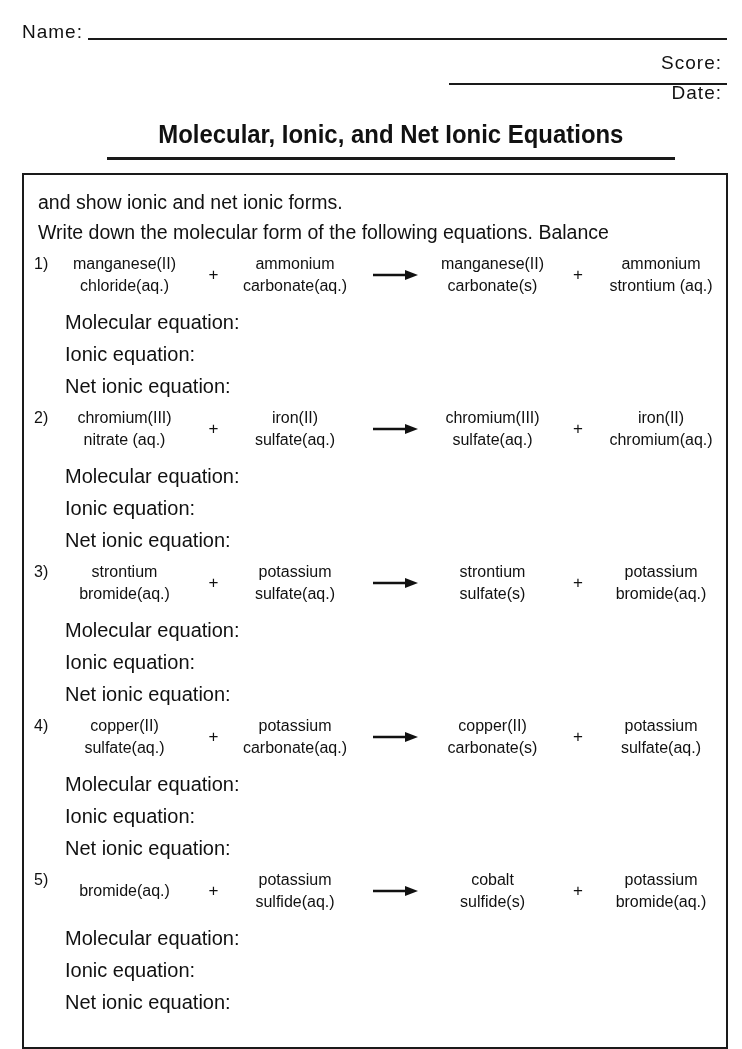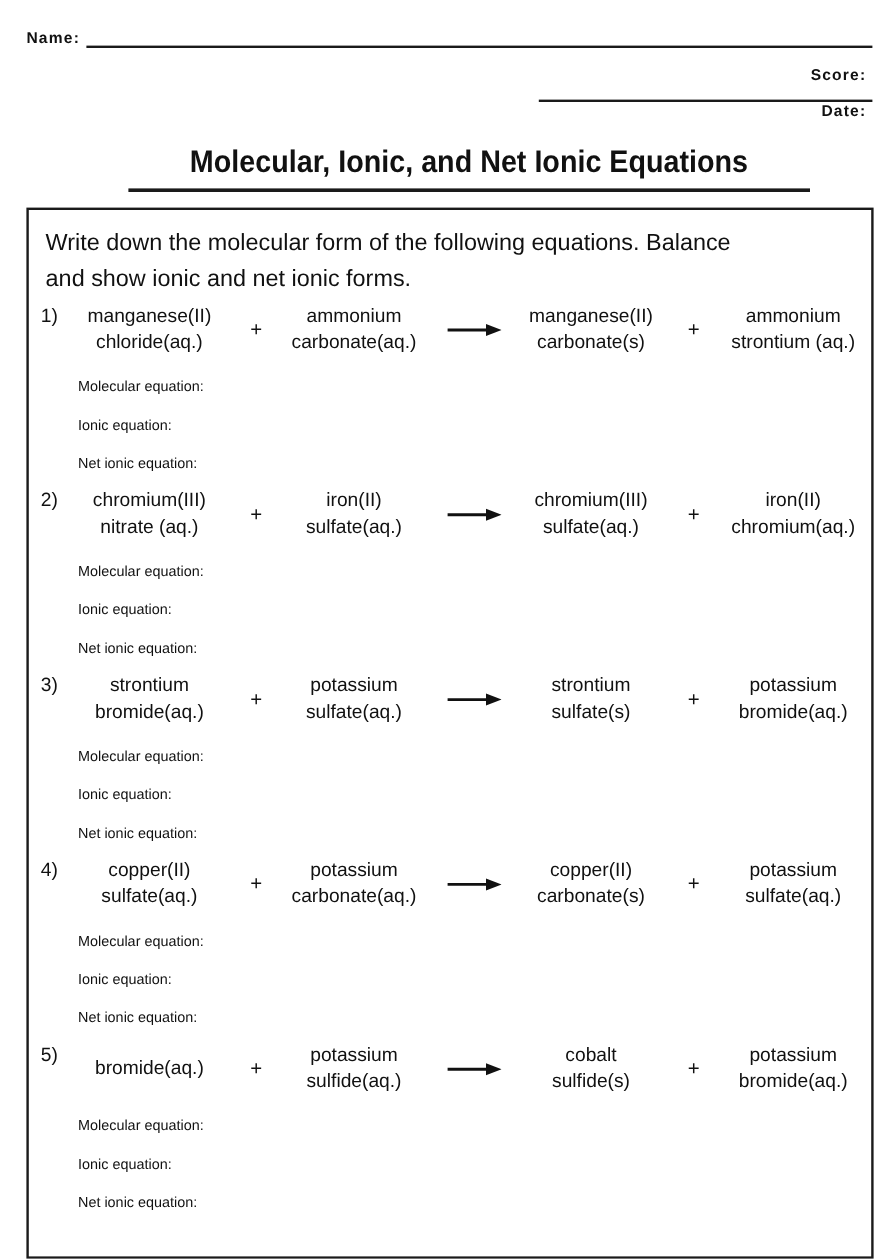--- a/index.html
+++ b/index.html
@@ -13,21 +13,21 @@
   .page { width: 742px; height: 1049px; position: relative; }
 
   
   .field-row {
     display: flex; align-items: flex-end;
     margin: 0 15px 0 22px;
   }
   .field-row.first { padding-top: 24px; }
   .field-row.second { margin-top: 15px; flex-direction: column; }
   .field-label {
-    font-size: 13px; font-weight: bold; letter-spacing: 1px;
+    font-size: 19px; font-weight: normal; letter-spacing: 1px;
     white-space: nowrap; padding-right: 5px; line-height: 16px;
   }
   .field-line {
     border-bottom: 2px solid var(--line-color, #111111);
     height: 14px;
   }
   .line-flex { flex: 1; }
   .line-score { width: 278px; }
   .date-label { margin-left: 24px; }
 
@@ -67,21 +67,21 @@
     margin: 6px 0 14px 0;
     font-size: 16px; line-height: 22px;
   }
   .prob-num { align-self: start; text-align: left; padding-left: 4px; }
   .compound { text-align: center; }
   .plus { text-align: center; font-size: 17px; }
   .arrow-cell { display: flex; justify-content: center; align-items: center; }
   .arrow-cell svg { display: block; }
   .eq-label {
     margin: 0 0 10px 41px;
-    font-size: 12px; line-height: 22px;
+    font-size: 20px; line-height: 22px;
   }
 
   
   .footer {
     text-align: center;
     margin-top: 9px;
     font-size: 15px; font-weight: bold; letter-spacing: 1.2px;
     color: var(--footer-color, #9c9c94);
   }
 </style>
@@ -102,22 +102,22 @@
     <span class="field-line line-flex"></span>
   </div>
 
   <div class="title-wrap">
     <div class="doc-title">Molecular, Ionic, and Net Ionic Equations</div>
     <div class="title-rule"></div>
   </div>
 
   <div class="main-box">
     <div class="instructions">
+      <div>and show ionic and net ionic forms.</div>
       <div>Write down the molecular form of the following equations. Balance</div>
-      <div>and show ionic and net ionic forms.</div>
     </div>
 
     <div class="problems">
   <div class="problem">
     <div class="eq-row">
       <div class="prob-num">1)</div>
       <div class="compound">
         <div>manganese(II)</div>
         <div>chloride(aq.)</div>
       </div>

